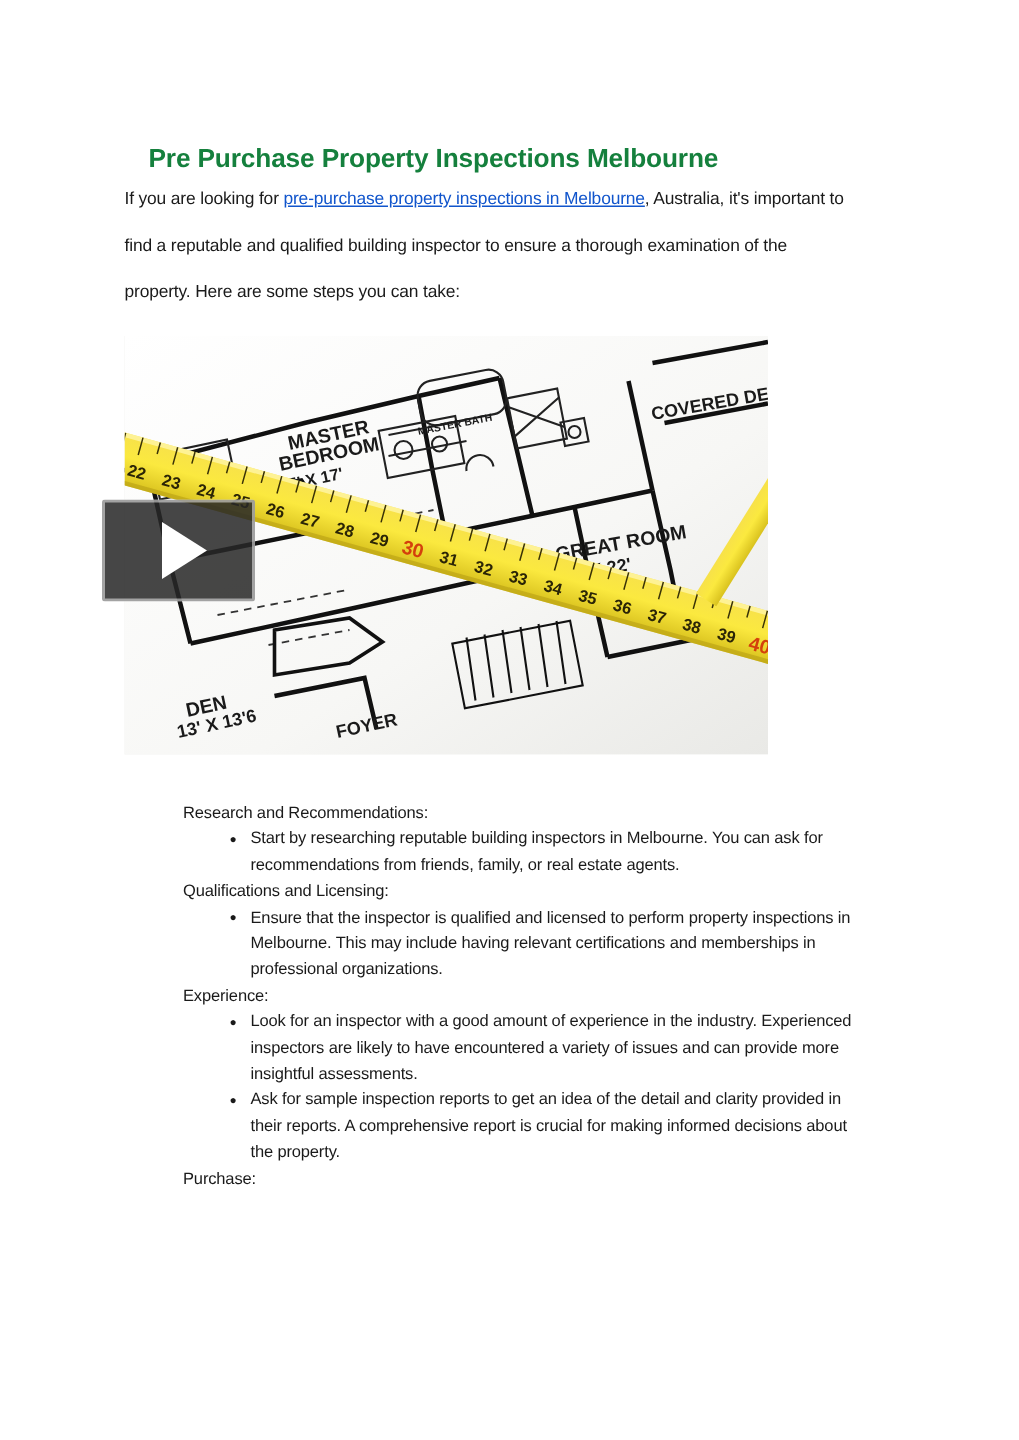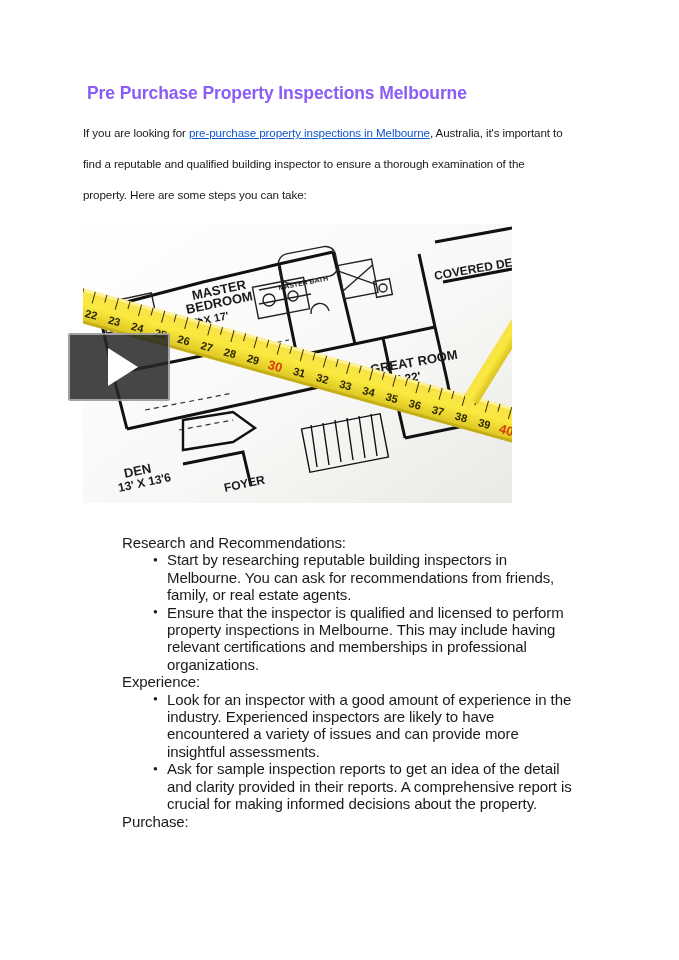--- a/index.html
+++ b/index.html
@@ -17,26 +17,26 @@
     color: #000000;
     -webkit-font-smoothing: antialiased;
   }
 
   
   .doc-title {
     position: absolute;
     left: 83px;
     top: 79px;
     width: 520px;
-    margin: 4px;
+    margin: 16px;
     font-size: 17.5px;
     font-weight: bold;
     letter-spacing: -0.1px;
     line-height: 1.25;
-    color: #8b5cf6;
+    color: #15803d;
   }
 
   
   .intro {
     position: absolute;
     left: 83px;
     top: 117px;
     width: 480px;
     margin: 0;
     font-size: 11.6px;
@@ -92,21 +92,21 @@
     border-bottom: 19px solid transparent;
     margin-left: 8px;
   }
 
   
   .steps {
     position: absolute;
     left: 122px;
     top: 534px;
     width: 468px;
-    font-size: 15px;
+    font-size: 11px;
     line-height: 17.4px;
     color: #1a1a1a;
     letter-spacing: -0.1px;
   }
   .step-head {
     margin: 0;
     padding: 0;
   }
   .step-list {
     list-style: none;
@@ -273,20 +273,21 @@
     <div class="play-overlay" aria-label="Play video" title="Play video">
       <span class="play-tri"></span>
     </div>
   </div>
 
   <div class="steps">
       <div class="step-head">Research and Recommendations:</div>
       <ul class="step-list">
         <li>Start by researching reputable building inspectors in Melbourne. You can ask for recommendations from friends, family, or real estate agents.</li>
       </ul>
+      <div class="step-head">Qualifications and Licensing:</div>
       <ul class="step-list">
         <li>Ensure that the inspector is qualified and licensed to perform property inspections in Melbourne. This may include having relevant certifications and memberships in professional organizations.</li>
       </ul>
       <div class="step-head">Experience:</div>
       <ul class="step-list">
         <li>Look for an inspector with a good amount of experience in the industry. Experienced inspectors are likely to have encountered a variety of issues and can provide more insightful assessments.</li>
       </ul>
       <ul class="step-list">
         <li>Ask for sample inspection reports to get an idea of the detail and clarity provided in their reports. A comprehensive report is crucial for making informed decisions about the property.</li>
       </ul>

